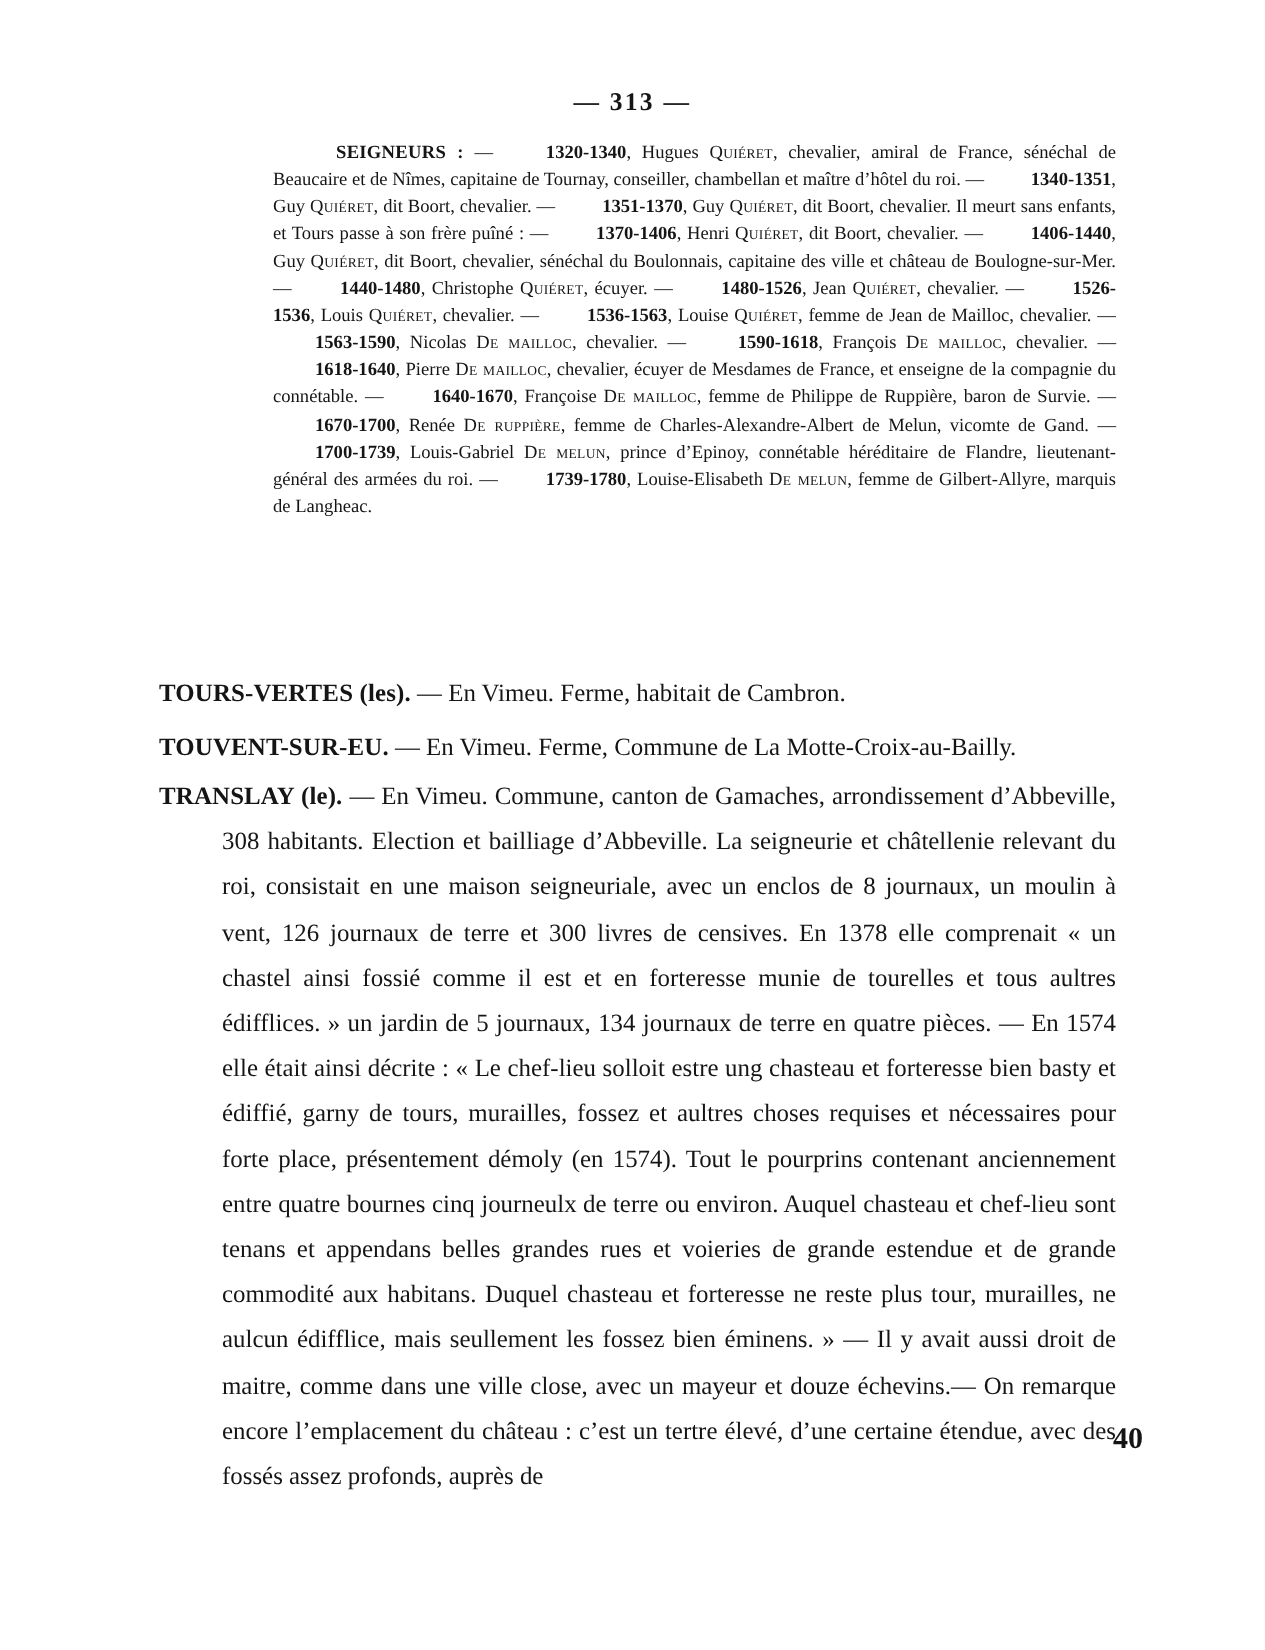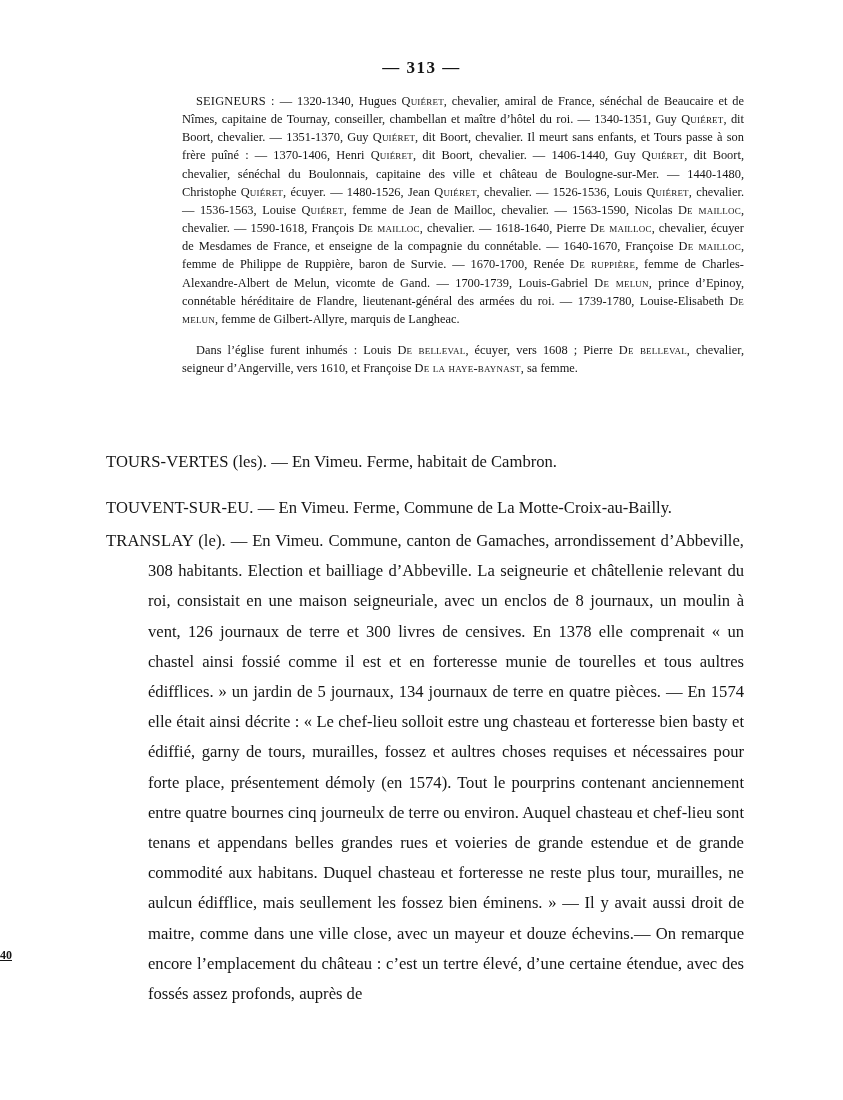--- a/index.html
+++ b/index.html
@@ -53,70 +53,69 @@
   }
   .fineblock p + p {
     margin-top: 13px;
   }
 
   .sc {
     font-variant: small-caps;
     letter-spacing: 0.2px;
   }
   .it { }
-  .bd { font-weight: normal; }
+  .bd { font-weight: bold; margin-left: 28px; }
 
   
   .entries {
     position: absolute;
     left: 106px;
     top: 447px;
     width: 638px;
   }
   .entry {
     font-size: 16.6px;
     line-height: 29.5px;
     text-align: justify;
     text-justify: inter-word;
     padding-left: 42px;
     text-indent: -42px;
     margin: 0;
   }
   .entry + .entry { margin-top: 16px; }
-  .entry.tight + .entry.tight { margin-top: 16px; }
+  .entry.tight + .entry.tight { margin-top: 6px; }
   .headword {
-    font-weight: normal;
+    font-weight: bold;
     letter-spacing: 0.1px;
   }
   .entry.big {
     line-height: 30.2px;
     margin-top: 4px;
   }
 
   
   .signature {
     position: absolute;
     left: 0;
     top: 948px;
     width: 762px;
-    font-size: 12px;
+    text-align: right;
+    font-size: 20px;
     font-weight: bold;
-    text-decoration: underline;
   }
 </style>
 </head>
 <body>
 
 <div class="page">
 
   <div class="folio">— 313 —</div>
 
   <div class="fineblock">
     <p><span class="sc bd">SEIGNEURS :</span><span> — <span class="bd">1320-1340</span>, Hugues <span class="sc">Quiéret</span>, chevalier, amiral de France, sénéchal de Beaucaire et de Nîmes, capitaine de Tournay, conseiller, chambellan et maître d’hôtel du roi. — <span class="bd">1340-1351</span>, Guy <span class="sc">Quiéret</span>, dit <span class="it">Boort</span>, chevalier. — <span class="bd">1351-1370</span>, Guy <span class="sc">Quiéret</span>, dit <span class="it">Boort</span>, chevalier. Il meurt sans enfants, et Tours passe à son frère puîné : — <span class="bd">1370-1406</span>, Henri <span class="sc">Quiéret</span>, dit <span class="it">Boort</span>, chevalier. — <span class="bd">1406-1440</span>, Guy <span class="sc">Quiéret</span>, dit <span class="it">Boort</span>, chevalier, sénéchal du Boulonnais, capitaine des ville et château de Boulogne-sur-Mer. — <span class="bd">1440-1480</span>, Christophe <span class="sc">Quiéret</span>, écuyer. — <span class="bd">1480-1526</span>, Jean <span class="sc">Quiéret</span>, chevalier. — <span class="bd">1526-1536</span>, Louis <span class="sc">Quiéret</span>, chevalier. — <span class="bd">1536-1563</span>, Louise <span class="sc">Quiéret</span>, femme de Jean de Mailloc, chevalier. — <span class="bd">1563-1590</span>, Nicolas <span class="sc">De mailloc</span>, chevalier. — <span class="bd">1590-1618</span>, François <span class="sc">De mailloc</span>, chevalier. — <span class="bd">1618-1640</span>, Pierre <span class="sc">De mailloc</span>, chevalier, écuyer de Mesdames de France, et enseigne de la compagnie du connétable. — <span class="bd">1640-1670</span>, Françoise <span class="sc">De mailloc</span>, femme de Philippe de Ruppière, baron de Survie. — <span class="bd">1670-1700</span>, Renée <span class="sc">De ruppière</span>, femme de Charles-Alexandre-Albert de Melun, vicomte de Gand. — <span class="bd">1700-1739</span>, Louis-Gabriel <span class="sc">De melun</span>, prince d’Epinoy, connétable héréditaire de Flandre, lieutenant-général des armées du roi. — <span class="bd">1739-1780</span>, Louise-Elisabeth <span class="sc">De melun</span>, femme de Gilbert-Allyre, marquis de Langheac.</span></p>
-    <p>Dans l’église furent inhumés : Louis <span class="sc">De belleval</span>, écuyer, vers 1608 ; Pierre <span class="sc">De belleval</span>, chevalier, seigneur d’Angerville, vers 1610, et Françoise <span class="sc">De la haye-baynast</span>, sa femme.</p>
   </div>
 
   <div class="entries">
     <p class="entry tight"><span class="headword">TOURS-VERTES (les).</span><span> — En Vimeu. Ferme, habitait de Cambron.</span></p>
     <p class="entry tight"><span class="headword">TOUVENT-SUR-EU.</span><span> — En Vimeu. Ferme, Commune de La Motte-Croix-au-Bailly.</span></p>
     <p class="entry big"><span class="headword">TRANSLAY (le).</span><span> — En Vimeu. Commune, canton de Gamaches, arrondissement d’Abbeville, 308 habitants. Election et bailliage d’Abbeville. La seigneurie et châtellenie relevant du roi, consistait en une maison seigneuriale, avec un enclos de 8 journaux, un moulin à vent, 126 journaux de terre et 300 livres de censives. En 1378 elle comprenait « un chastel ainsi fossié comme il est et en forteresse munie de tourelles et tous aultres édifflices. » un jardin de 5 journaux, 134 journaux de terre en quatre pièces. — En 1574 elle était ainsi décrite : « Le chef-lieu solloit estre ung chasteau et forteresse bien basty et édiffié, garny de tours, murailles, fossez et aultres choses requises et nécessaires pour forte place, présentement démoly (en 1574). Tout le pourprins contenant anciennement entre quatre bournes cinq journeulx de terre ou environ. Auquel chasteau et chef-lieu sont tenans et appendans belles grandes rues et voieries de grande estendue et de grande commodité aux habitans. Duquel chasteau et forteresse ne reste plus tour, murailles, ne aulcun édifflice, mais seullement les fossez bien éminens. » — Il y avait aussi droit de maitre, comme dans une ville close, avec un mayeur et douze échevins.— On remarque encore l’emplacement du château : c’est un tertre élevé, d’une certaine étendue, avec des fossés assez profonds, auprès de</span></p>
   </div>
 
   <div class="signature">40</div>
 

